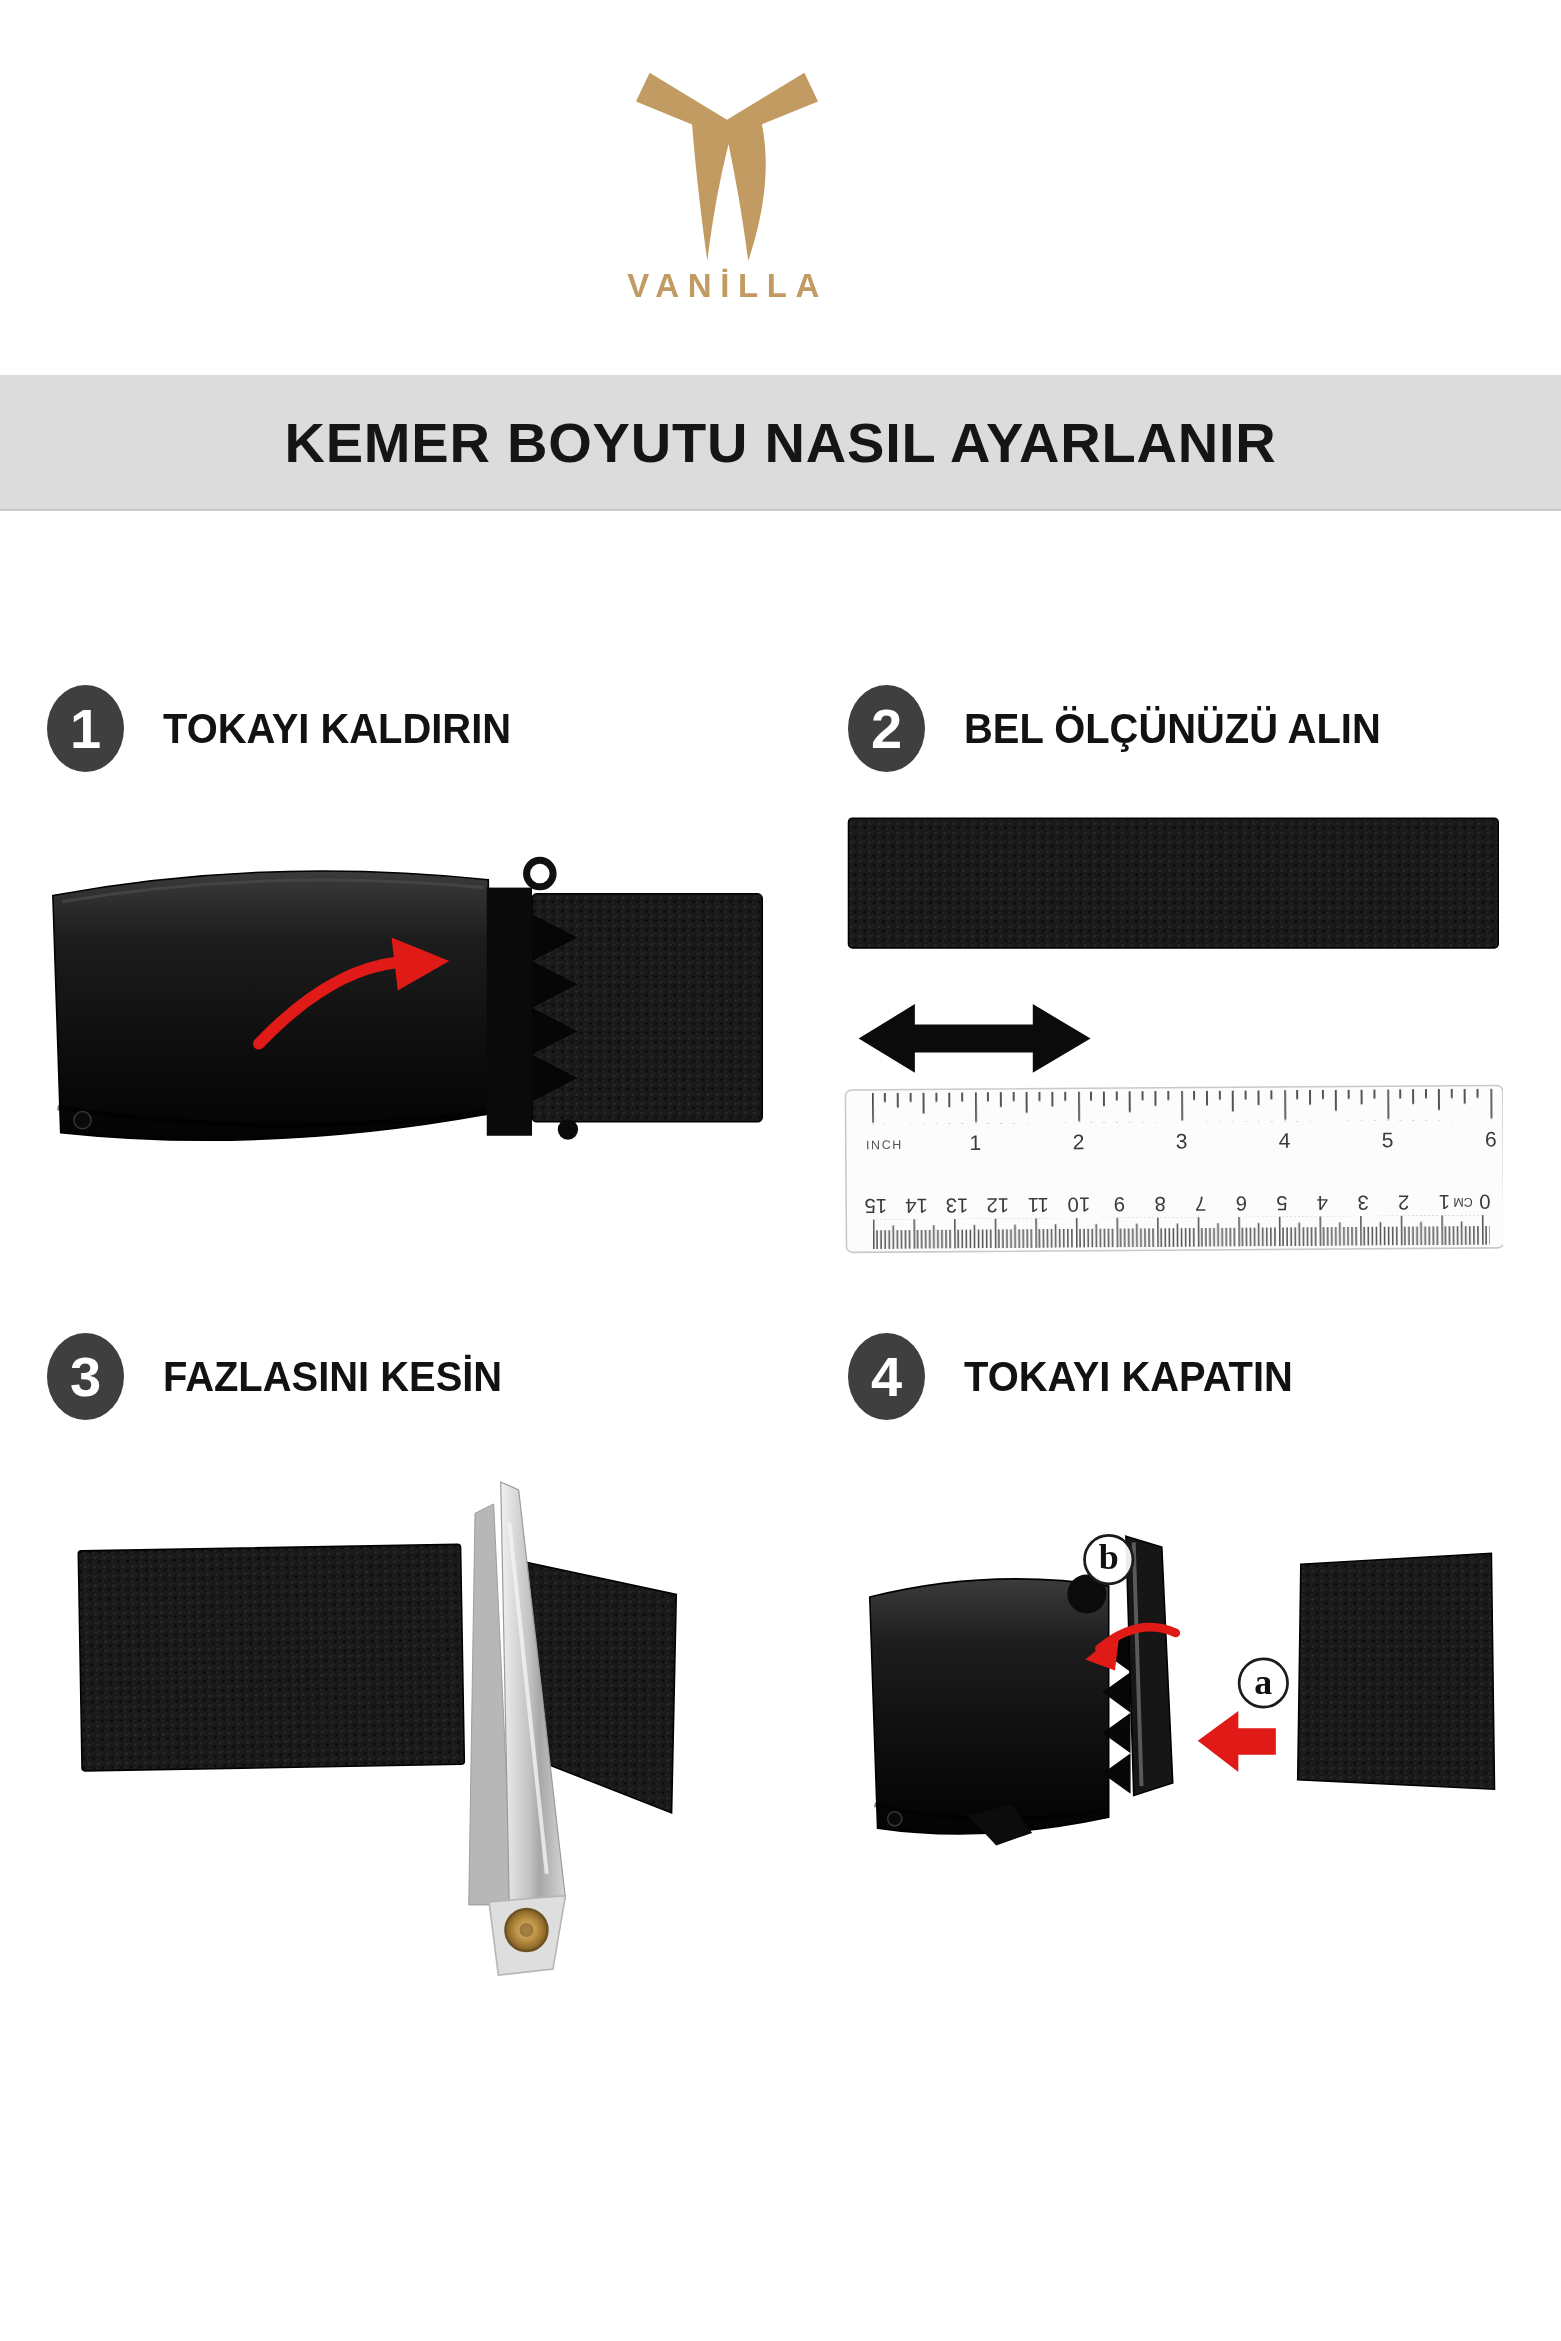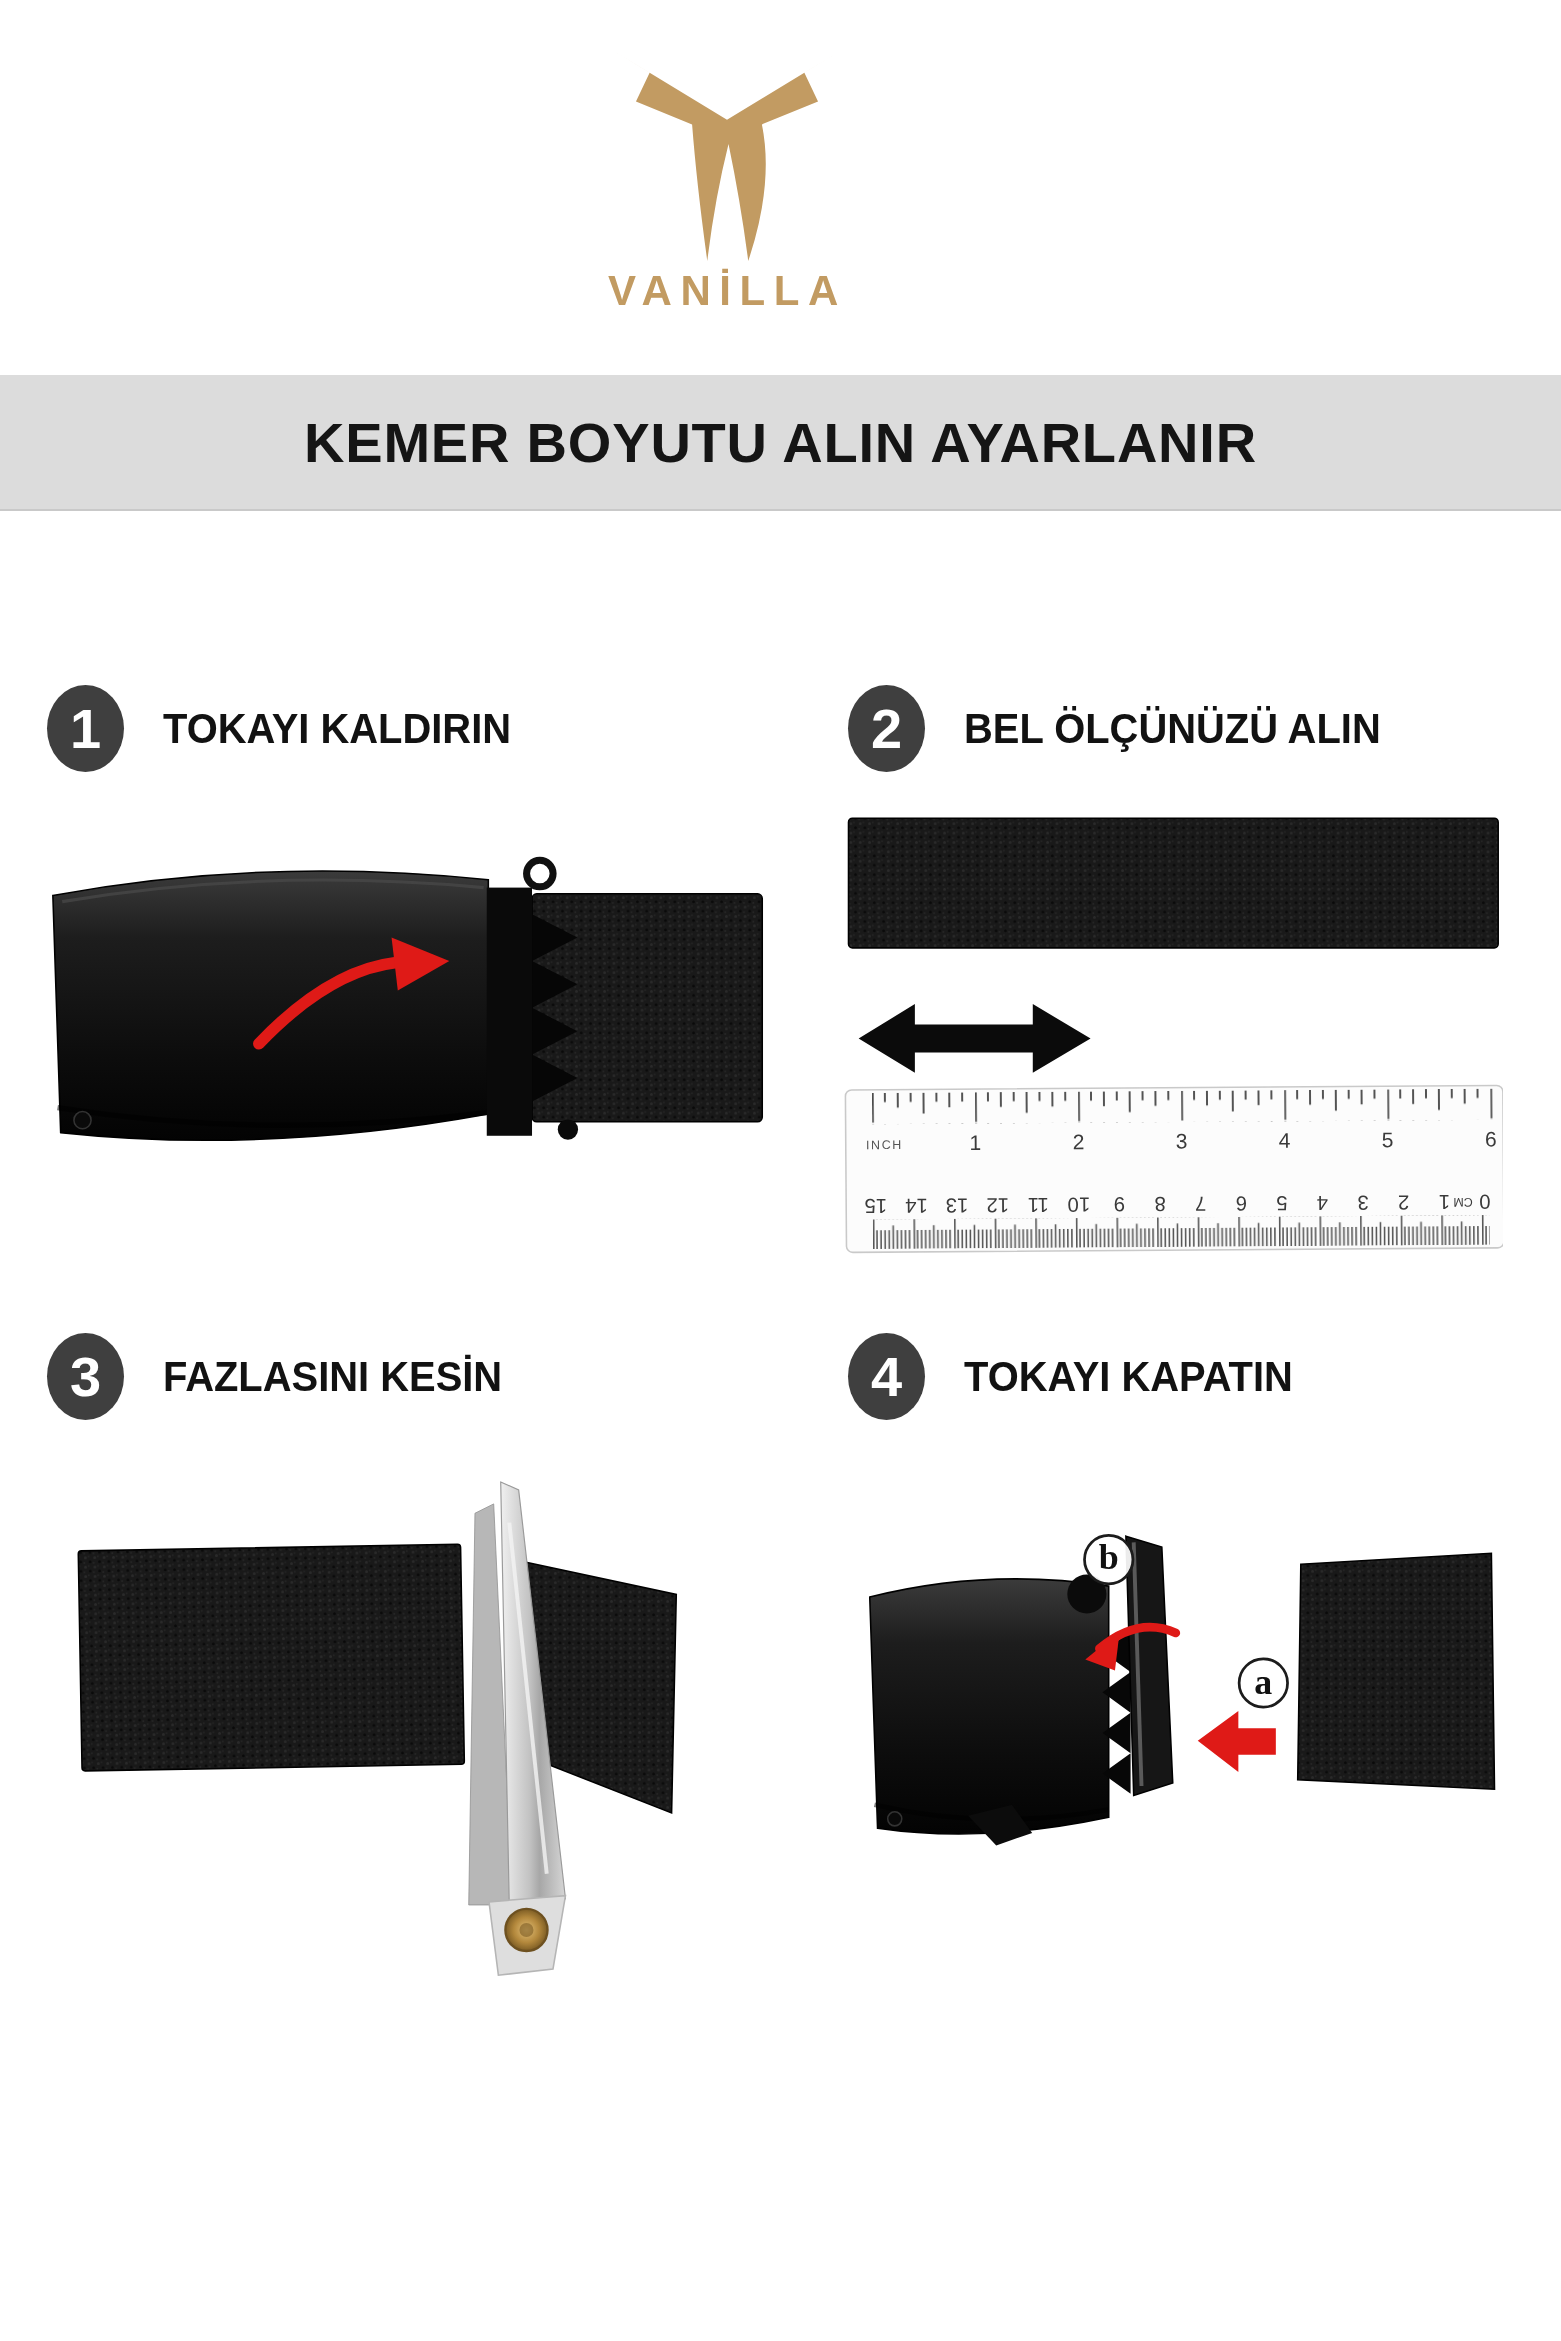--- a/index.html
+++ b/index.html
@@ -1,21 +1,21 @@
 <!DOCTYPE html>
 <html style="font-size:12.5px"><head>
 <meta charset="utf-8">
 <style>
   html,body{margin:0;padding:0;background:#fff;}
   .page{position:relative;width:1561px;height:2342px;background:#ffffff;overflow:hidden;
         font-family:"Liberation Sans",sans-serif;}
   
   .trident{position:absolute;left:610px;top:47px;}
   .brand-line{position:absolute;left:415px;width:625px;text-align:center;color:#c29b62;font-weight:700;white-space:nowrap;}
-  .brand-line1{top:267px;font-size:42px;letter-spacing:8.6px;}
+  .brand-line1{top:267px;font-size:33px;letter-spacing:8.6px;}
   .brand-line2{top:309px;font-size:34px;letter-spacing:3.9px;}
   
   .banner{position:absolute;left:0;top:375px;width:1561px;height:134px;background:#dcdcdc;
           border-bottom:2.3px solid #c9c9c9;display:flex;align-items:center;justify-content:center;}
   .banner-text{font-size:56px;font-weight:700;color:#151515;letter-spacing:0.8px;white-space:nowrap;}
   
   .step-header{position:absolute;display:flex;align-items:center;gap:39px;}
   .step-num{width:77px;height:87px;border-radius:50%;background:#3f3f3f;color:#ffffff;
             font-size:56px;font-weight:700;display:flex;align-items:center;justify-content:center;flex:0 0 auto;}
   .step-label{font-size:42px;font-weight:700;color:#121212;transform:scaleX(.95);transform-origin:left center;white-space:nowrap;}
@@ -68,21 +68,21 @@
   </svg>
 
   <svg class="trident" width="234" height="220" viewBox="0 0 300 290">
     <path fill="#c29b62" d="M2 6 L150 96 L298 6 L252 34 L270 72 L196 102
          Q212 180 178 282 Q168 205 152 128 Q134 200 124 282
          Q110 180 104 102 L30 72 L48 34 Z"></path>
   </svg>
   <div class="brand-line brand-line1">VANİLLA</div>
 
   <div class="banner">
-    <span class="banner-text">KEMER BOYUTU ALIN AYARLANIR</span>
+    <span class="banner-text">KEMER BOYUTU NASIL AYARLANIR</span>
   </div>
 
   <div class="step-header pos-s1">
     <div class="step-num">1</div>
     <div class="step-label">TOKAYI KALDIRIN</div>
   </div>
   <div class="step-header pos-s2">
     <div class="step-num">2</div>
     <div class="step-label">BEL ÖLÇÜNÜZÜ ALIN</div>
   </div>

